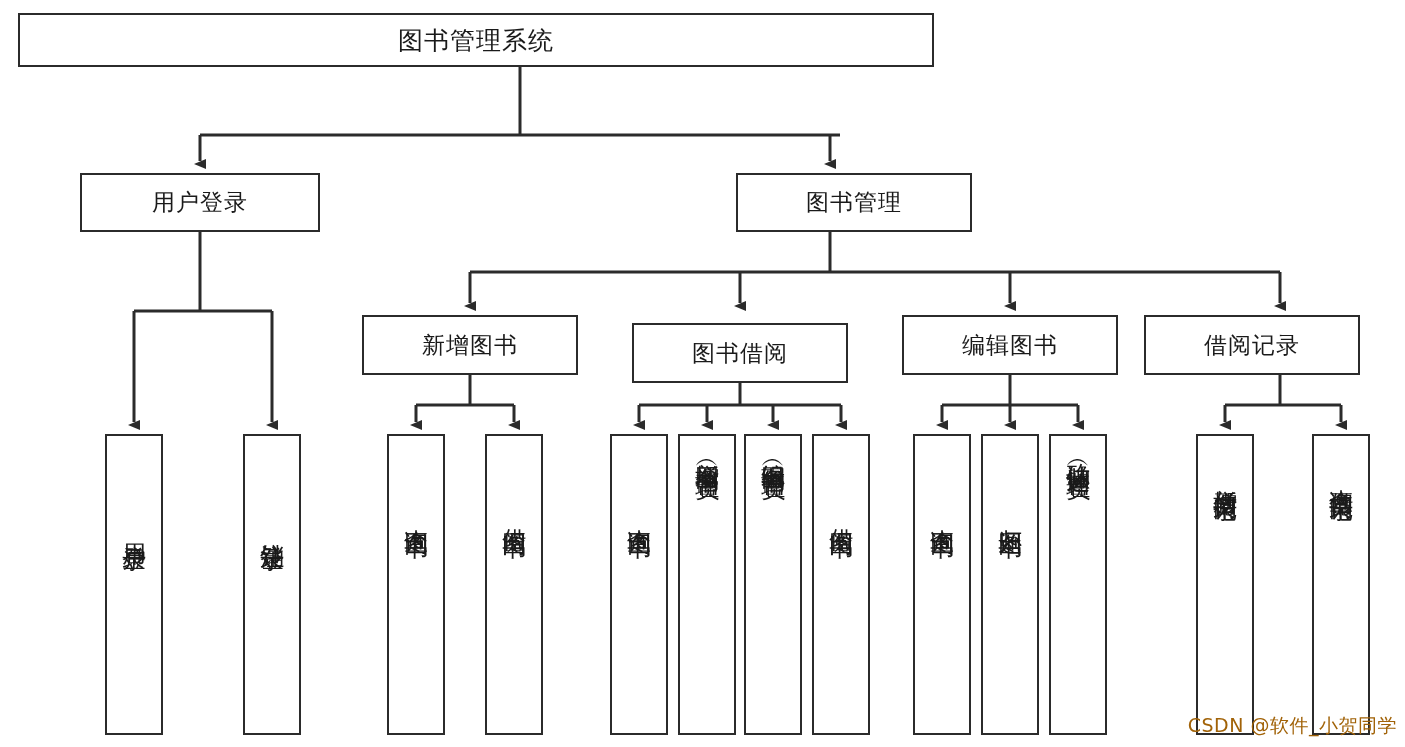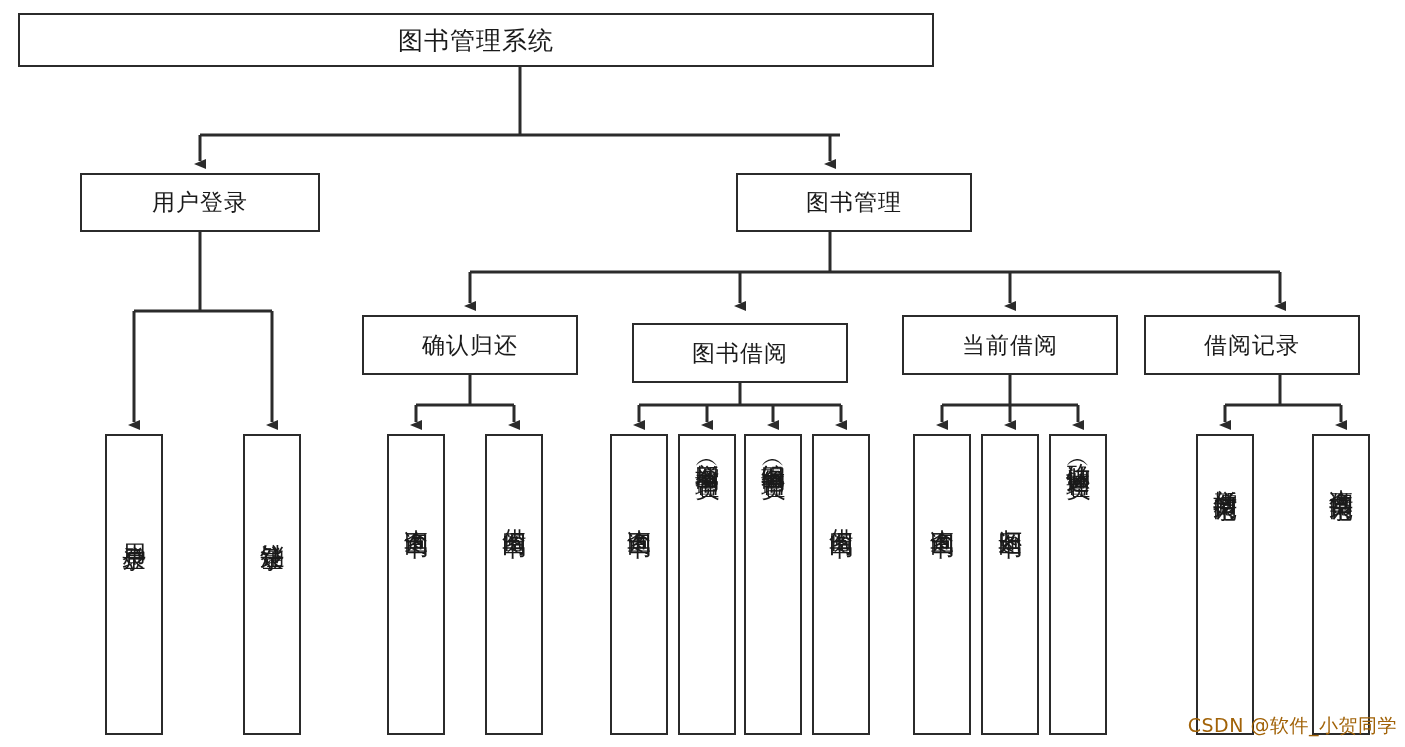--- a/index.html
+++ b/index.html
@@ -136,27 +136,27 @@
   </div>
 
   <div class="node lvl2" style="left:80px; top:173px; width:240px; height:59px;">
     <span>用户登录</span>
   </div>
   <div class="node lvl2" style="left:712px; top:173px; width:236px; height:59px;margin-left:24px;">
     <span>图书管理</span>
   </div>
 
   <div class="node lvl3" style="left:362px; top:315px; width:216px; height:60px;">
-    <span>确认归还</span>
+    <span>新增图书</span>
   </div>
   <div class="node lvl3" style="left:632px; top:323px; width:216px; height:60px;">
     <span>图书借阅</span>
   </div>
   <div class="node lvl3" style="left:902px; top:315px; width:216px; height:60px;">
-    <span>当前借阅</span>
+    <span>编辑图书</span>
   </div>
   <div class="node lvl3" style="left:1144px; top:315px; width:216px; height:60px;">
     <span>借阅记录</span>
   </div>
 
   <div class="node leaf" style="left:105px; top:434px; width:58px; height:301px; padding-top:88px;">
     <span class="vtext">用户登录</span>
   </div>
   <div class="node leaf" style="left:243px; top:434px; width:58px; height:301px; padding-top:88px;">
     <span class="vtext">注销登录</span>

